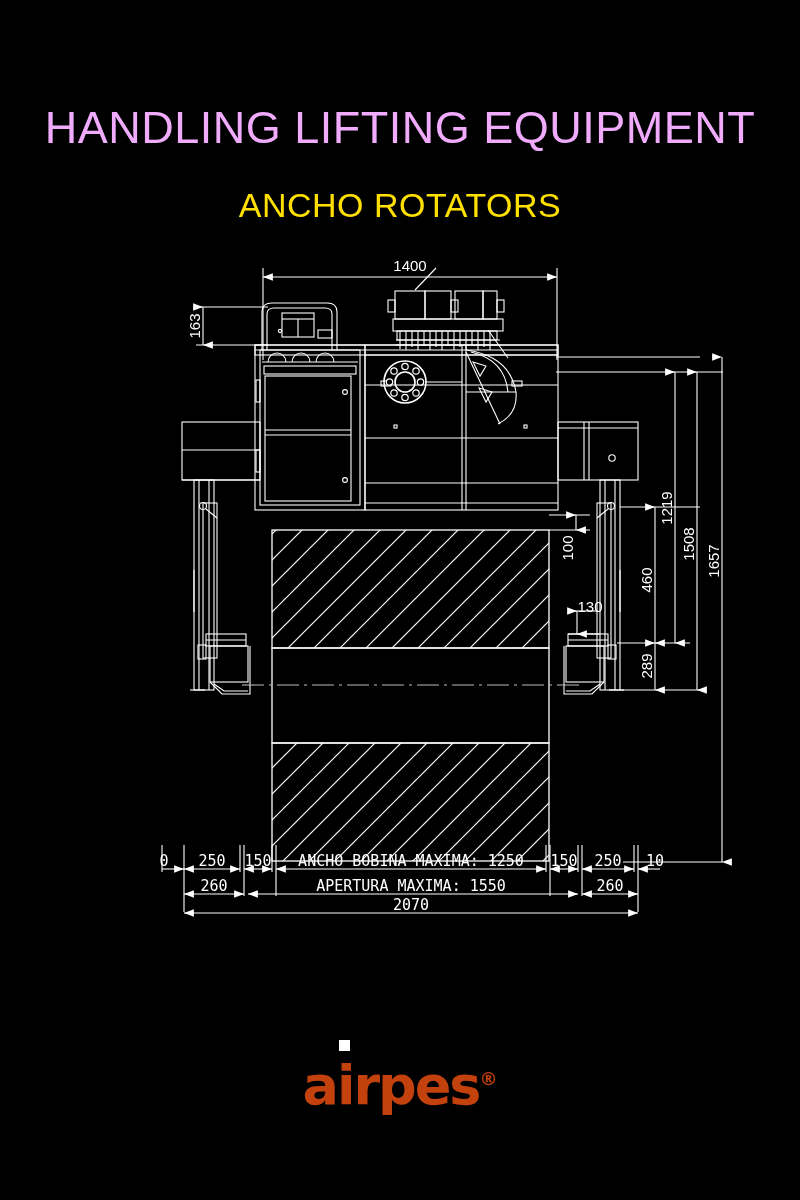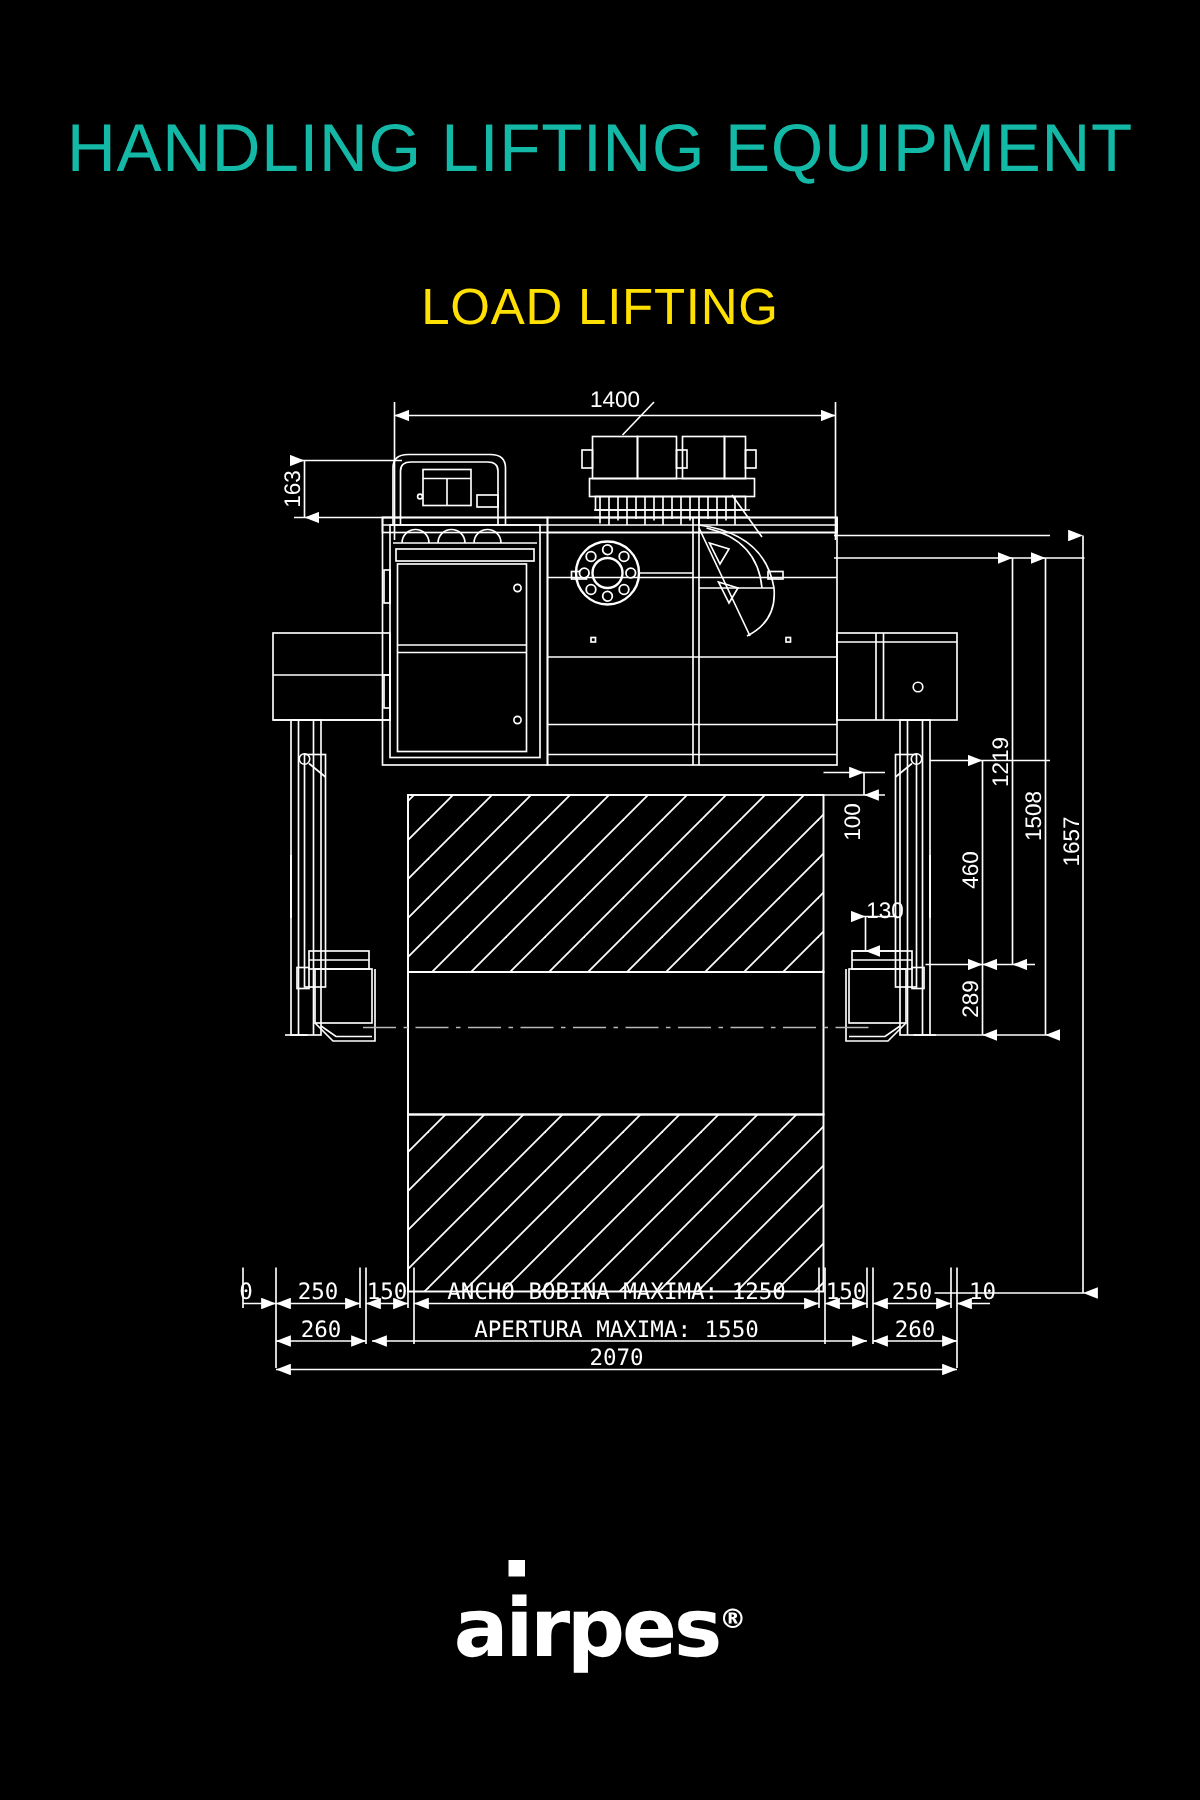--- a/index.html
+++ b/index.html
@@ -5,24 +5,24 @@
   html,body{margin:0;padding:0;background:#000;}
   body{
     width:800px;height:1200px;overflow:hidden;
     font-family:"Liberation Sans", sans-serif;
     color:#fff;position:relative;
   }
   .page{position:absolute;inset:0;background:#000;}
 
   
   .title-main{
-    position:absolute;top:76px;left:0;width:800px;
+    position:absolute;top:105px;left:0;width:800px;
     text-align:center;
     font-size:45px;letter-spacing:0.5px;
-    font-weight:400;color:#14b8a6;line-height:1;
+    font-weight:400;color:#f0abfc;line-height:1;
     font-family:"Liberation Sans", sans-serif;
   }
   .title-sub{
     position:absolute;top:188px;left:0;width:800px;
     text-align:center;
     font-size:34px;letter-spacing:0.5px;
     font-weight:400;color:#ffe000;line-height:1;
     font-family:"Liberation Sans", sans-serif;
   }
 
@@ -36,35 +36,35 @@
     text-align:center;
   }
   .logo-dot{
     display:block;width:11px;height:11px;background:#fff;
     margin:0 auto 8px auto;
     position:relative;left:-56px;
   }
   .logo-word{
     display:inline-block;
     font-size:54px;font-weight:700;letter-spacing:-2.0px;
-    color:#ffffff;line-height:1;
+    color:#c2410c;line-height:1;
     font-family:"DejaVu Sans", sans-serif;
   }
   .logo-reg{
     font-size:18px;vertical-align:super;font-weight:700;letter-spacing:0;
   }
 </style>
 </head>
 <body>
 
 <div class="page">
 
   <div class="title-main">HANDLING LIFTING EQUIPMENT</div>
 
-  <div class="title-sub">LOAD LIFTING</div>
+  <div class="title-sub">ANCHO ROTATORS</div>
 
   <div class="drawing">
   <svg width="800" height="1000" viewBox="0 0 800 1000" xmlns="http://www.w3.org/2000/svg">
     <defs>
 
       <pattern id="coilhatch" width="26" height="26" patternUnits="userSpaceOnUse" patternTransform="rotate(0)">
         <path d="M -6 32 L 32 -6" stroke="#ffffff" stroke-width="1.2" fill="none"></path>
         <path d="M 7 45 L 45 7" stroke="#ffffff" stroke-width="1.2" fill="none"></path>
         <path d="M -19 19 L 19 -19" stroke="#ffffff" stroke-width="1.2" fill="none"></path>
       </pattern>

